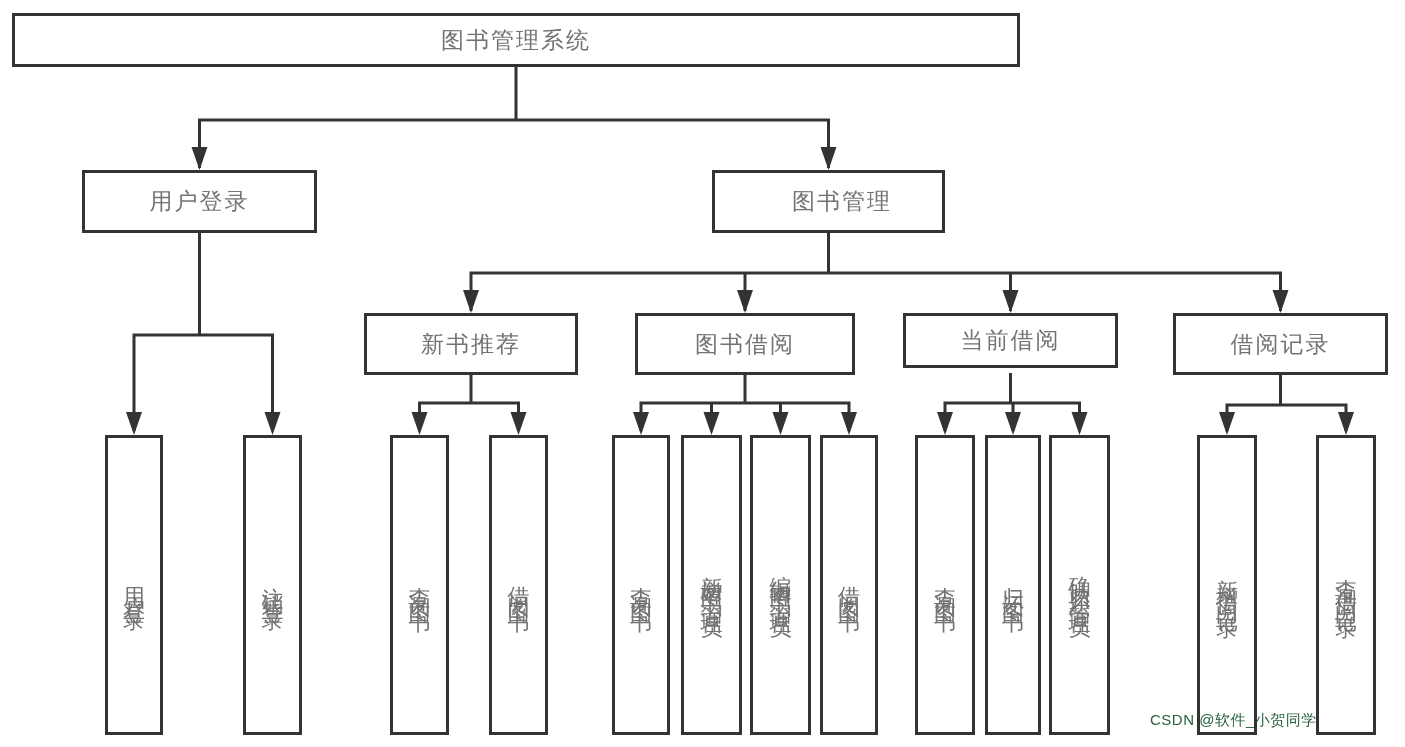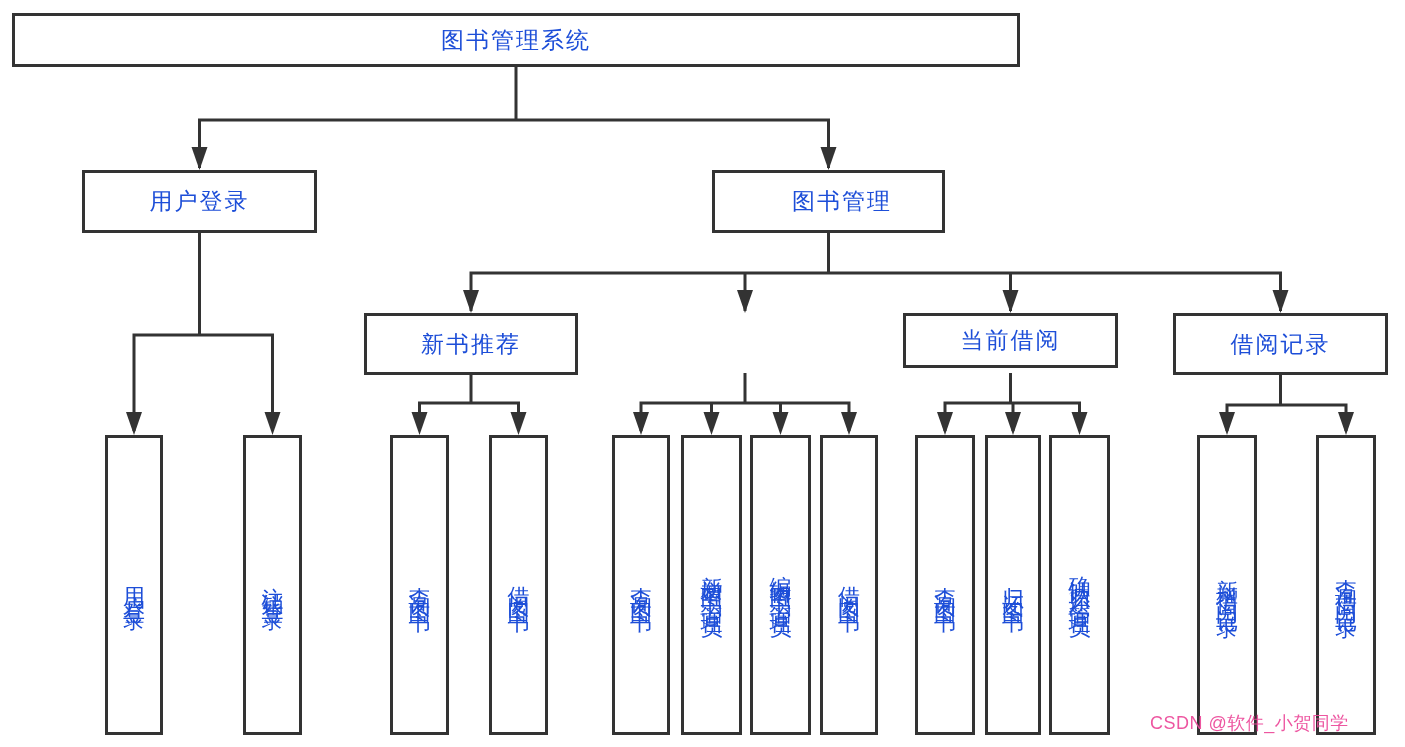--- a/index.html
+++ b/index.html
@@ -10,37 +10,37 @@
     font-family:"Liberation Sans", sans-serif;
     overflow:hidden;
   }
   .wires{position:absolute;left:0;top:0;width:1405px;height:747px;}
   .box{
     position:absolute;
     box-sizing:border-box;
     border:3px solid #333333;
     background:#ffffff;
     display:flex;align-items:center;justify-content:center;
-    color:#1d4ed8;
+    color:#737373;
   }
   .hlabel{font-size:23px;letter-spacing:2px;white-space:nowrap;}
   .vlabel{
     writing-mode:vertical-rl;
     text-orientation:mixed;
     font-size:22px;
     line-height:1;
     letter-spacing:8px;
   }
   .vlabel.tight{letter-spacing:6px;}
   .watermark{
     position:absolute;
     left:1150px;top:711px;
-    font-size:18px;
+    font-size:15px;
     letter-spacing:0.5px;
-    color:#ec4899;
+    color:#14532d;
     opacity:0.92;
     white-space:nowrap;
     z-index:5;
   }
 </style>
 </head>
 <body>
 
 <div class="canvas">
 
@@ -91,20 +91,23 @@
   <div class="box" style="left:82px;top:170px;width:235px;height:63px;">
     <span class="hlabel">用户登录</span>
   </div>
   <div class="box" style="left:712px;top:170px;width:233px;height:63px;padding-left:27px;">
     <span class="hlabel">图书管理</span>
   </div>
 
   <div class="box" style="left:364px;top:313px;width:214px;height:62px;">
     <span class="hlabel">新书推荐</span>
   </div>
+  <div class="box" style="left:635px;top:313px;width:220px;height:62px;">
+    <span class="hlabel">图书借阅</span>
+  </div>
   <div class="box" style="left:903px;top:313px;width:215px;height:55px;">
     <span class="hlabel">当前借阅</span>
   </div>
   <div class="box" style="left:1173px;top:313px;width:215px;height:62px;">
     <span class="hlabel">借阅记录</span>
   </div>
 
   <div class="box" style="left:105px;top:435px;width:58px;height:300px;">
     <span class="vlabel">用户登录</span>
   </div>

